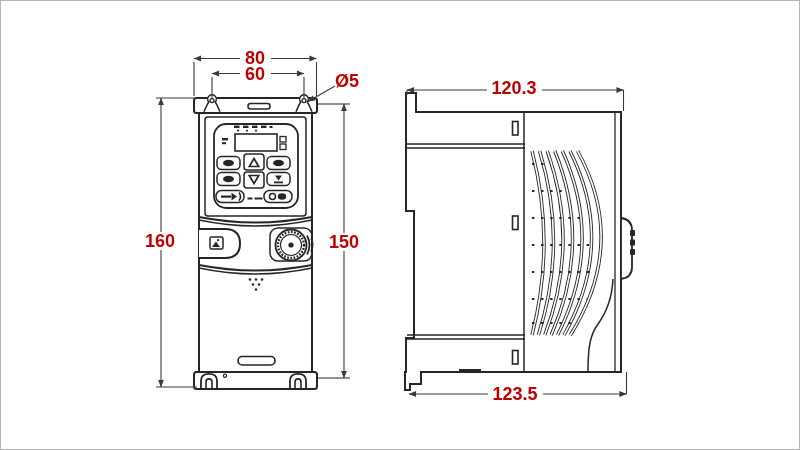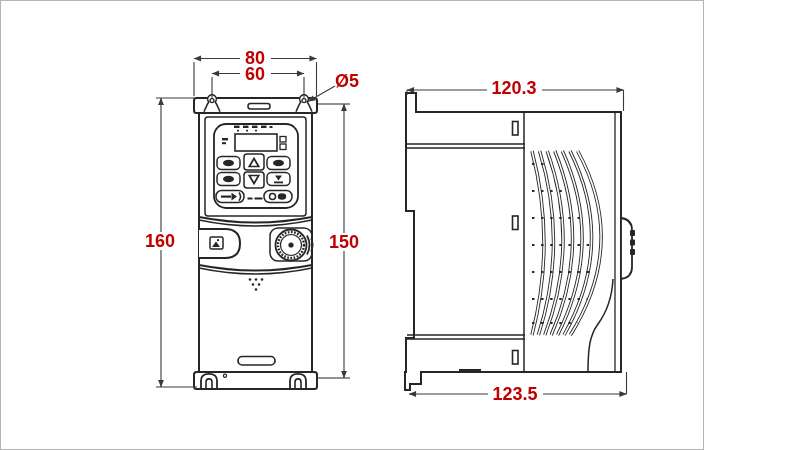--- a/index.html
+++ b/index.html
@@ -1,17 +1,17 @@
 <!DOCTYPE html>
 <html><head>
 <meta charset="utf-8">
 <style>
   html,body{margin:0;padding:0;background:#fff;}
   .canvas{
-    position:relative;width:704px;height:450px;box-sizing:border-box;
+    position:relative;width:800px;height:450px;box-sizing:border-box;
     background:#ffffff;border:1px solid #b5b5b5;
     font-family:"Liberation Sans", sans-serif;
   }
   svg{display:block;}
   .ln{stroke:#262626;fill:none;}
   .fillw{fill:#ffffff;stroke:#262626;}
   .dim{stroke:#3a3a3a;stroke-width:1.1;fill:none;}
   .dimtxt{fill:#c00000;font-weight:bold;font-size:18px;font-family:"Liberation Sans",sans-serif;}
   .lblbox{fill:#ffffff;stroke:none;}
   .dark{fill:#262626;stroke:none;}

